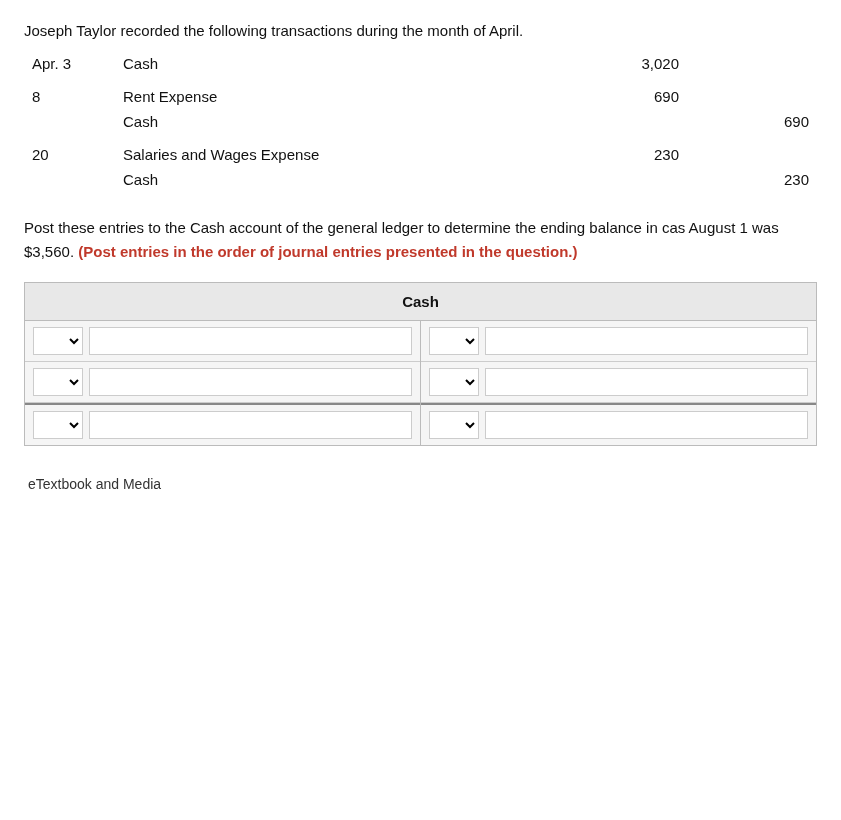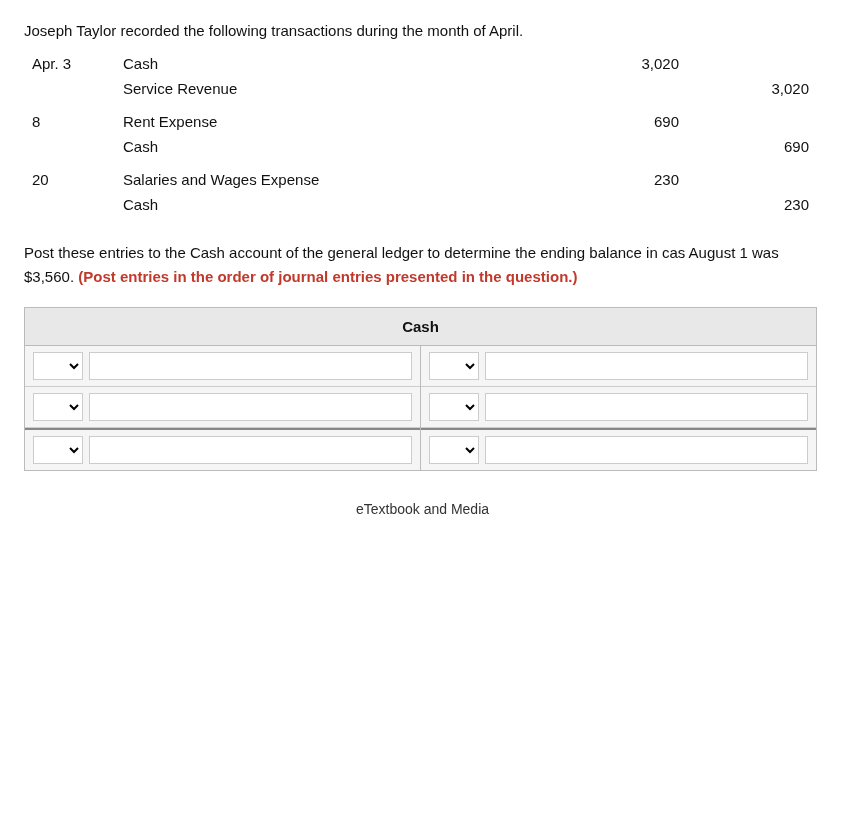--- a/index.html
+++ b/index.html
@@ -132,44 +132,37 @@
       border: 1px solid #ccc;
       background: #fff;
       padding: 2px 6px;
       font-size: 13px;
     }
 
     .etextbook {
       font-size: 14px;
       color: #333;
       padding: 10px 0 0 4px;
-      text-align: center;
     }
   </style>
 </head>
 <body>
 
 <p class="intro-text">Joseph Taylor recorded the following transactions during the month of April.</p>
 
 <table class="journal-table">
   <tbody>
 
     <tr>
       <td class="col-date">Apr. 3</td>
       <td class="col-account">Cash</td>
       <td class="col-debit">3,020</td>
       <td class="col-credit"></td>
     </tr>
 
-    <tr>
-      <td class="col-date"></td>
-      <td class="col-account indent">Service Revenue</td>
-      <td class="col-debit"></td>
-      <td class="col-credit">3,020</td>
-    </tr>
 
     <tr>
         <td colspan="4" style="height:8px;"></td>
       </tr>
 
     <tr>
       <td class="col-date">8</td>
       <td class="col-account">Rent Expense</td>
       <td class="col-debit">690</td>
       <td class="col-credit"></td>

